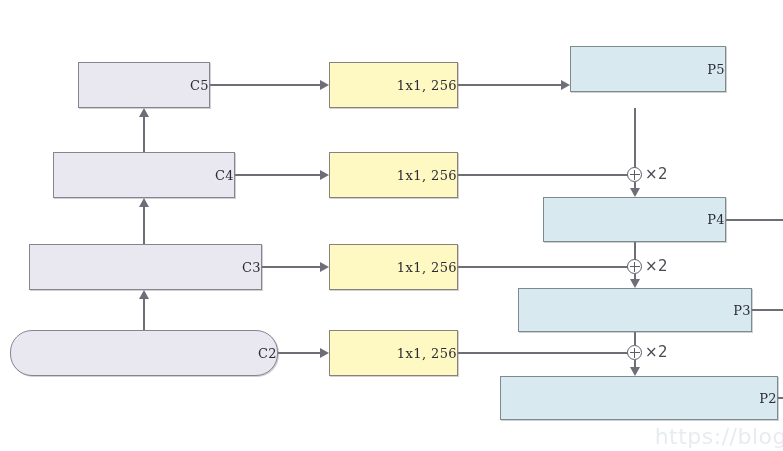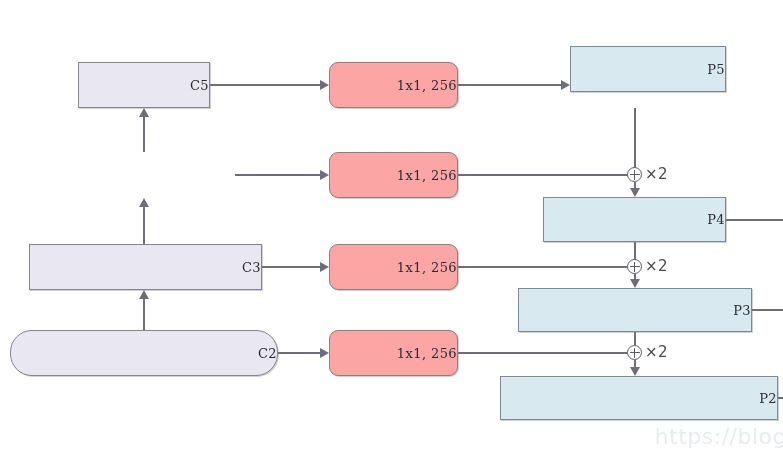--- a/index.html
+++ b/index.html
@@ -25,21 +25,21 @@
     display: flex;
     align-items: center;
     justify-content: flex-end;
     font-size: 13px;
     color: #2b2b33;
     letter-spacing: 0.4px;
     box-shadow: 1px 1px 0 rgba(120,120,130,0.35);
     z-index: 3;
   }
   .box-c      { background: #e9e7ef; border-color: #85858f; }
-  .box-conv   { background: #fca5a5; border-color: #8a8279; border-radius: 9px; }
+  .box-conv   { background: #fef9c3; border-color: #8a8279; }
   .box-p      { background: #d9e9f0; border-color: #7d8a90; }
 
   .box-label {
     pointer-events: none;
     white-space: nowrap;
   }
 
   
   .line {
     position: absolute;
@@ -128,20 +128,23 @@
 </style>
 </head>
 <body>
 
 <div id="canvas">
 
   <div class="box box-c" style="left:78px;  top:62px;  width:132px; height:46px;">
     <span class="box-label">C5</span>
   </div>
 
+  <div class="box box-c" style="left:53px;  top:152px; width:182px; height:46px;">
+    <span class="box-label">C4</span>
+  </div>
 
   <div class="box box-c" style="left:29px;  top:244px; width:233px; height:46px;">
     <span class="box-label">C3</span>
   </div>
 
   <div class="box box-c" style="left:10px;  top:330px; width:268px; height:46px;border-radius:22px;">
     <span class="box-label">C2</span>
   </div>
 
   <div class="line line-v" style="left:143px; top:117px; height:35px;"></div>

